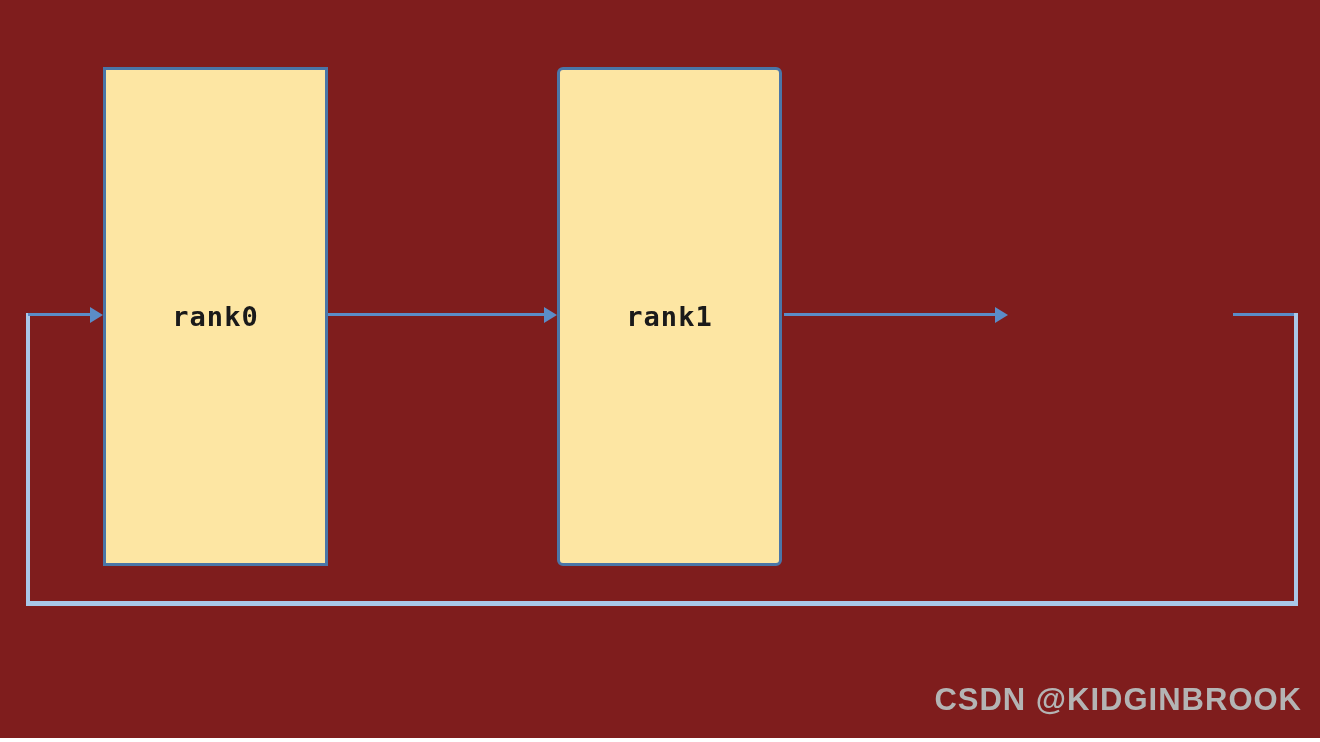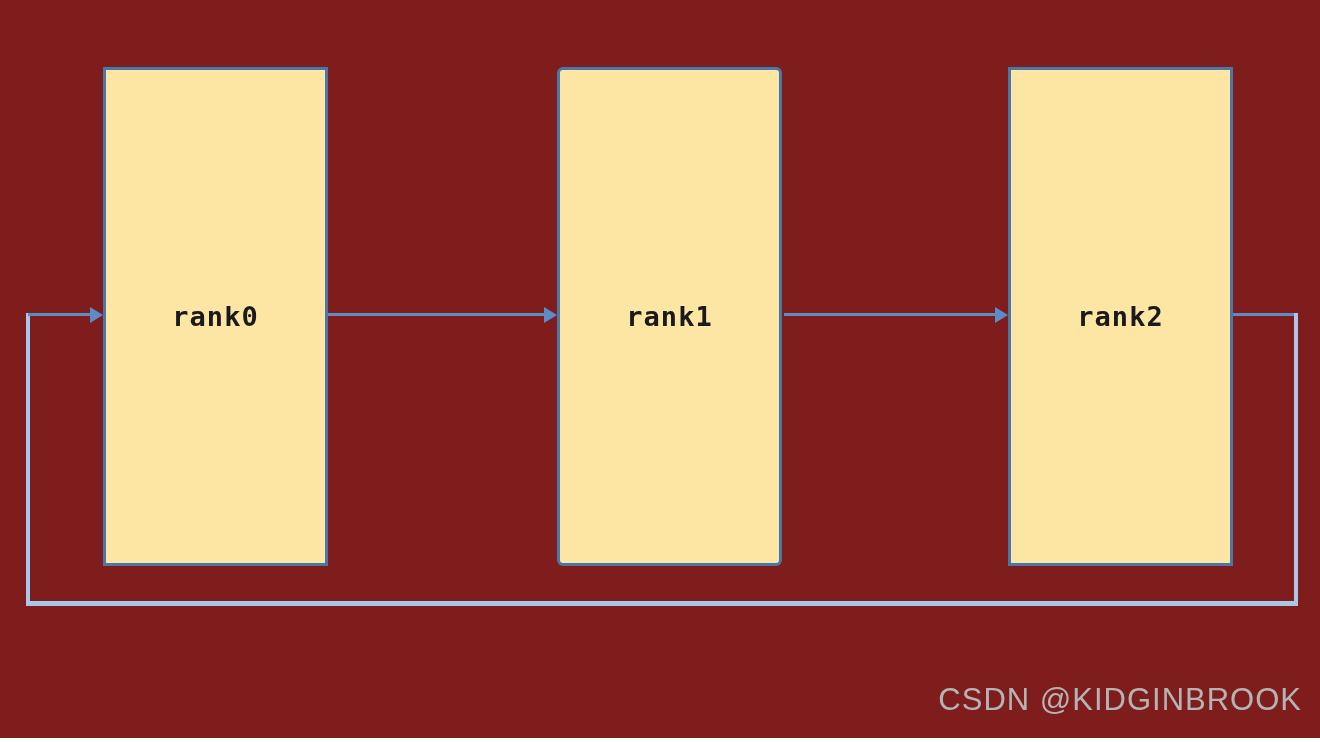--- a/index.html
+++ b/index.html
@@ -77,35 +77,33 @@
   
   .watermark {
     position: absolute;
     top: 682px;
     right: 18px;
     font-family: "Liberation Sans", sans-serif;
     font-size: 31px;
     letter-spacing: 1px;
     color: var(--watermark, #b4b4b4);
     white-space: nowrap;
+    font-weight: bold;
   }
 </style>
 </head>
 <body>
 
 <div class="canvas">
 
   <div class="node node-0">
     <span class="label">rank0</span>
   </div>
   <div class="node node-1">
     <span class="label">rank1</span>
-  </div>
-  <div class="node node-2">
-    <span class="label">rank2</span>
   </div>
 
   <div class="hline seg-a"></div>
   <div class="arrowhead head-a"></div>
 
   <div class="hline seg-b"></div>
   <div class="arrowhead head-b"></div>
 
   <div class="hline seg-out"></div>
   <div class="loopline ring-right"></div>

